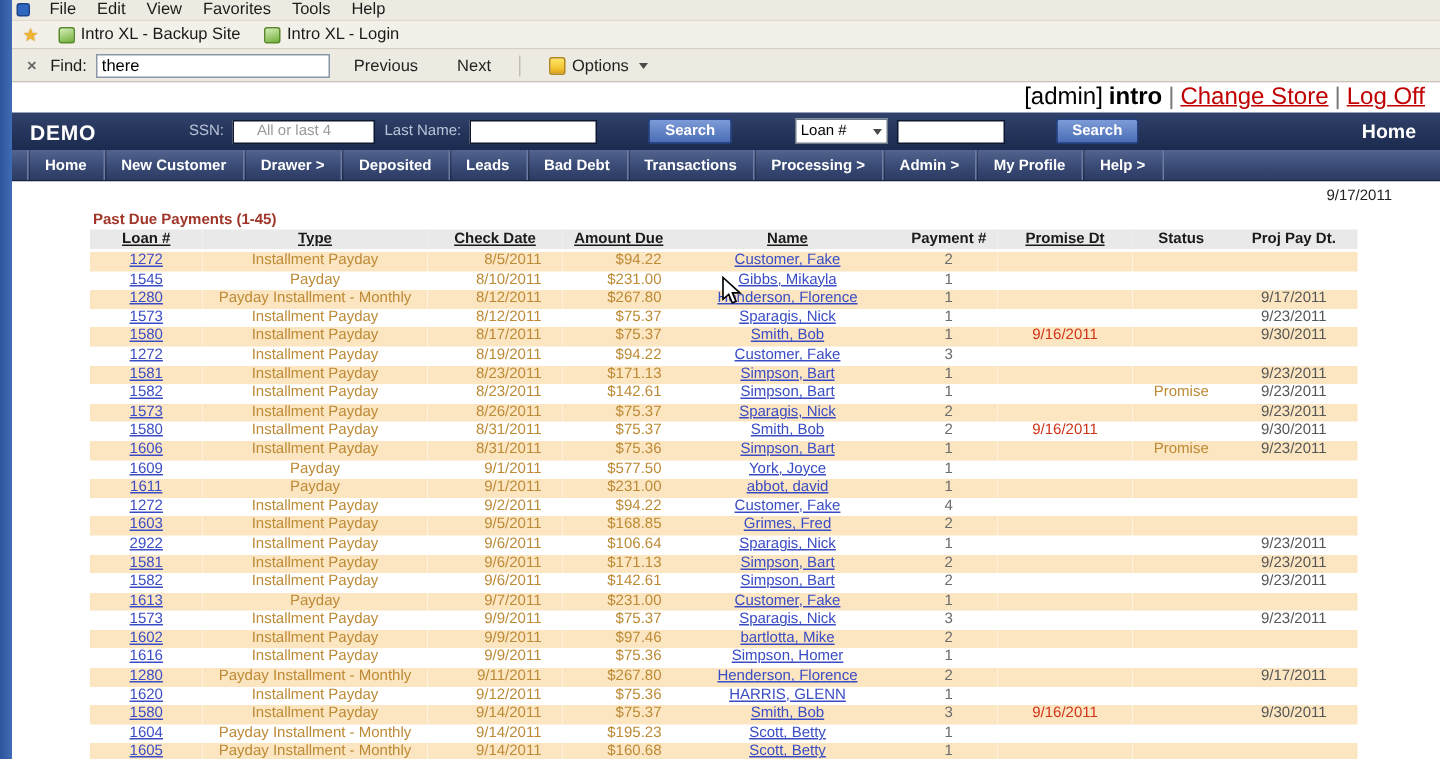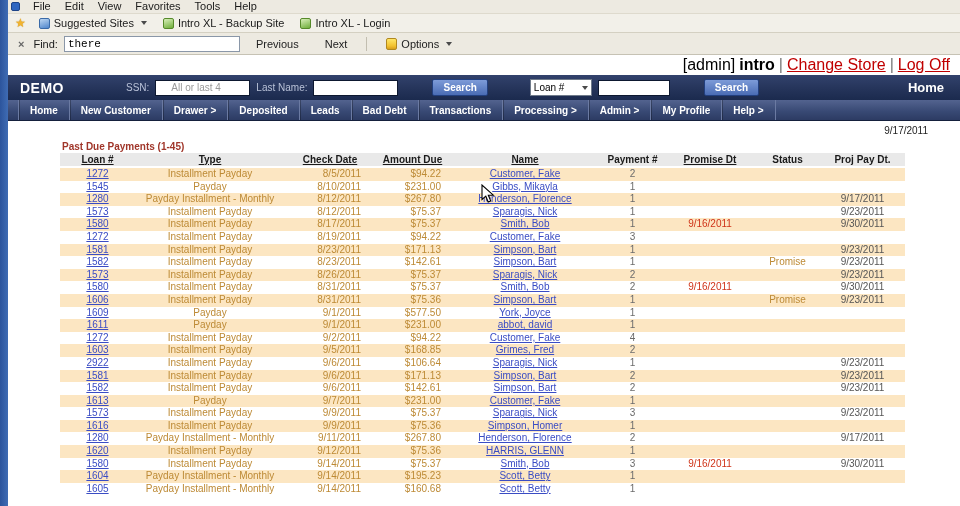--- a/index.html
+++ b/index.html
@@ -16,21 +16,21 @@
   .favbar { margin-left:8px; height:20px; background:#f2f0e9; border-top:1px solid #dedacd; border-bottom:1px solid #d4d0c2; display:flex; align-items:center; font-size:11px; color:#1a1a1a; padding-left:5px; }
   .fav-star { color:#f2b430; font-size:12px; line-height:12px; margin:0 5px 0 2px; text-shadow:0 0 1px #b5821d; }
   .fav-item { display:flex; align-items:center; gap:4px; padding:0 8px; height:18px; }
   .ico-sq { width:11px; height:11px; border-radius:2px; flex:0 0 auto; }
   .ico-blue { background:linear-gradient(160deg,#bcd6f2,#4f86cc); border:1px solid #3a6aa8; }
   .ico-green { background:linear-gradient(160deg,#d8efb9,#6fae3a); border:1px solid #568a2a; }
   .caret { display:inline-block; width:0; height:0; border-left:3px solid transparent; border-right:3px solid transparent; border-top:4px solid #4a4a4a; margin-left:3px; }
 
   .findbar { margin-left:8px; height:22px; background:#edeae1; border-bottom:1px solid #c6c2b4; display:flex; align-items:center; font-size:11px; color:#1a1a1a; padding-left:7px; gap:6px; }
   .find-close { color:#666; font-weight:bold; font-size:11px; padding:0 3px; cursor:default; }
-  .find-input { width:176px; height:16px; border:1px solid #8a97a8; font-size:11px; padding:0 3px; font-family:Liberation Mono, monospace; }
+  .find-input { width:156px; height:16px; border:1px solid #8a97a8; font-size:11px; padding:0 3px; font-family:Liberation Sans, sans-serif; }
   .tb-btn { background:transparent; border:1px solid transparent; font-size:11px; font-family:inherit; color:#222; padding:1px 9px; display:flex; align-items:center; gap:4px; }
   .find-sep { width:1px; height:14px; background:#c2beb0; margin:0 3px; }
   .hl-ico { width:11px; height:12px; background:linear-gradient(180deg,#ffe768 0%,#f2c12e 70%,#d89f1e 100%); border:1px solid #b1881f; border-radius:2px; }
 
   
   .session { margin-left:8px; height:20px; background:#fff; display:flex; align-items:center; justify-content:flex-end; font-size:16px; padding-right:10px; gap:4px; color:#000; }
   .session .store { font-weight:bold; }
   .session .pipe { color:#777; }
   .session a { color:#c00000; text-decoration:underline; }
 
@@ -80,25 +80,20 @@
     <span class="menu-item">File</span>
     <span class="menu-item">Edit</span>
     <span class="menu-item">View</span>
     <span class="menu-item">Favorites</span>
     <span class="menu-item">Tools</span>
     <span class="menu-item">Help</span>
   </div>
 
   <div class="favbar">
     <span class="fav-star">★</span>
-    <span class="fav-item">
-      <span class="ico-sq ico-blue"></span>
-      <span>Suggested Sites</span>
-      <span class="caret"></span>
-    </span>
     <span class="fav-item">
       <span class="ico-sq ico-green"></span>
       <span>Intro XL - Backup Site</span>
     </span>
     <span class="fav-item">
       <span class="ico-sq ico-green"></span>
       <span>Intro XL - Login</span>
     </span>
   </div>
 
@@ -402,20 +397,31 @@
             <td class="c-type">Installment Payday</td>
             <td class="c-date">9/9/2011</td>
             <td class="c-amt">$75.37</td>
             <td class="c-name"><a href="#">Sparagis, Nick</a></td>
             <td class="c-pay">3</td>
             <td class="c-prom"></td>
             <td class="c-stat"></td>
             <td class="c-proj">9/23/2011</td>
           </tr>
           <tr>
+            <td class="c-loan"><a href="#">1602</a></td>
+            <td class="c-type">Installment Payday</td>
+            <td class="c-date">9/9/2011</td>
+            <td class="c-amt">$97.46</td>
+            <td class="c-name"><a href="#">bartlotta, Mike</a></td>
+            <td class="c-pay">2</td>
+            <td class="c-prom"></td>
+            <td class="c-stat"></td>
+            <td class="c-proj"></td>
+          </tr>
+          <tr>
             <td class="c-loan"><a href="#">1616</a></td>
             <td class="c-type">Installment Payday</td>
             <td class="c-date">9/9/2011</td>
             <td class="c-amt">$75.36</td>
             <td class="c-name"><a href="#">Simpson, Homer</a></td>
             <td class="c-pay">1</td>
             <td class="c-prom"></td>
             <td class="c-stat"></td>
             <td class="c-proj"></td>
           </tr>

